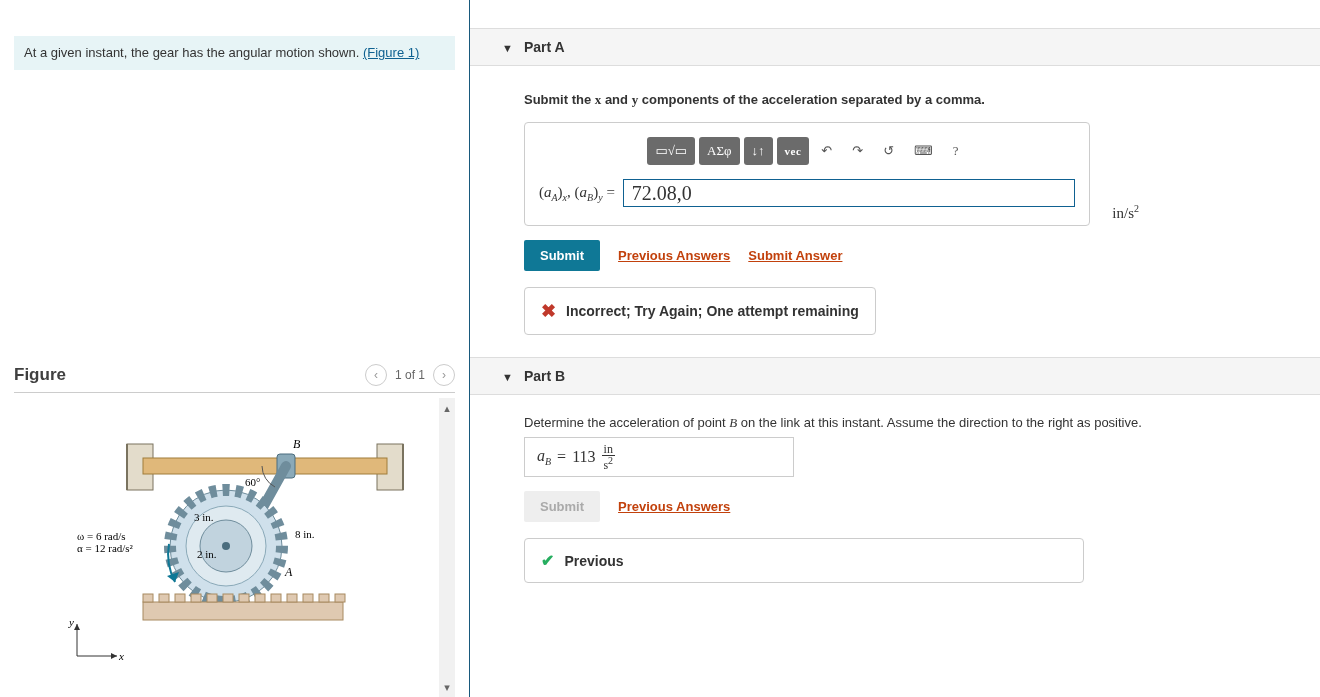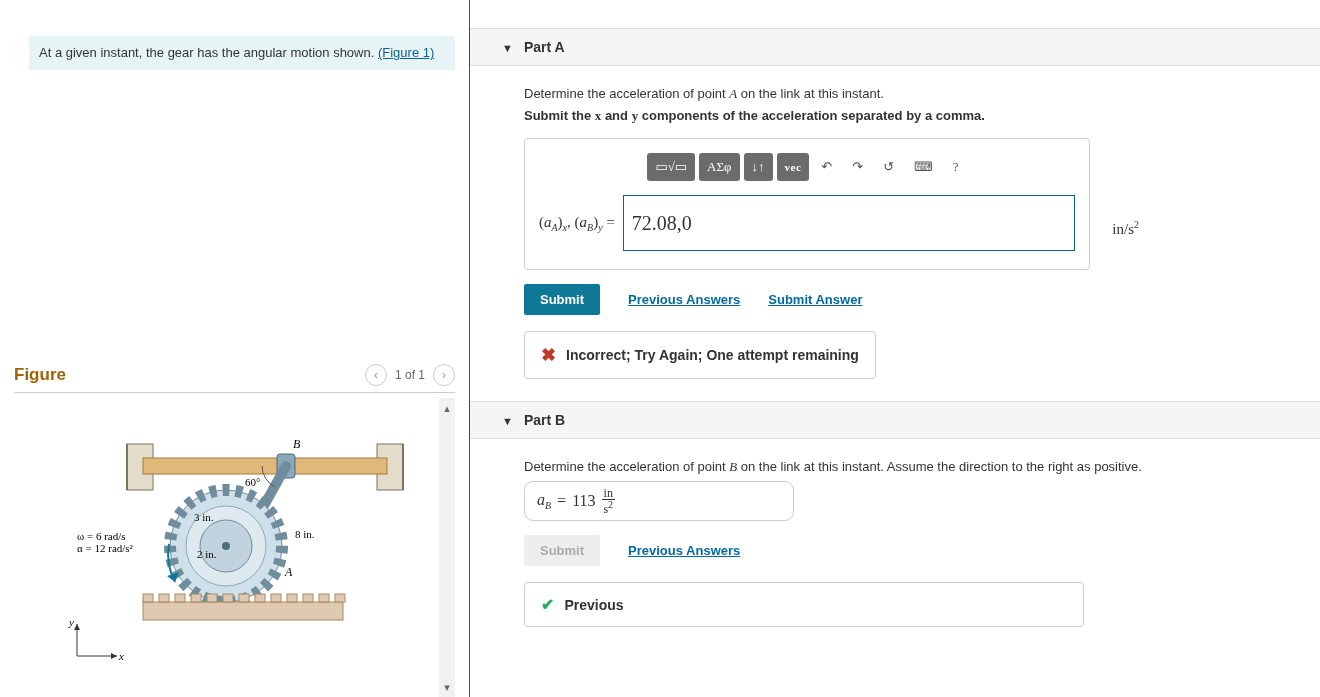--- a/index.html
+++ b/index.html
@@ -18,39 +18,39 @@
   .left-col {
     width: 470px;
     flex-shrink: 0;
     position: relative;
     border-right: 1px solid #18597c;
   }
   .right-col { flex: 1; position: relative; }
   .problem-statement {
     background: #e7f4f6;
     padding: 8px 10px;
-    margin: 36px 14px 0 29px;
+    margin: 36px 14px 0 14px;
     color: #333;
     line-height: 1.4;
   }
   .problem-statement a { color: #0f6191; text-decoration: underline; }
   .figure-header {
     display: flex;
     align-items: center;
     justify-content: space-between;
     margin: 0 14px;
     border-bottom: 1px solid #ccc;
     padding-bottom: 6px;
     position: absolute;
     left: 0; right: 0; top: 364px;
   }
   .figure-title {
     font-size: 17px;
     font-weight: bold;
-    color: #a16207;
+    color: #404040;
   }
   .pager {
     display: flex;
     align-items: center;
     gap: 8px;
     color: #666;
     font-size: 12px;
   }
   .pager-btn {
     width: 22px; height: 22px;
@@ -148,72 +148,72 @@
     gap: 8px;
     position: relative;
   }
   .lhs {
     font-family: "Times New Roman", serif;
     font-size: 15px;
     text-align: right;
   }
   .answer-input {
     border: 1px solid #0f6191;
-    height: 56px;
+    height: 28px;
     flex: 1;
     padding: 0 8px;
     font-size: 20px;
     font-family: "Times New Roman", serif;
     color: #333;
   }
   .unit {
     position: absolute;
     top: 24px;
     right: -64px;
     font-family: "Times New Roman", serif;
     font-size: 15px;
   }
   .action-row {
     margin-top: 14px;
     display: flex;
     align-items: center;
-    gap: 28px;
+    gap: 18px;
   }
   .btn-submit {
     background: #0f7896;
     color: #fff;
     border: none;
     padding: 8px 16px;
     font-size: 13px;
     font-weight: bold;
     border-radius: 2px;
   }
   .btn-submit.disabled {
     background: #eee;
     color: #aaa;
   }
-  .link { color: #0369a1; text-decoration: underline; font-size: 13px; font-weight: bold; }
+  .link { color: #c2410c; text-decoration: underline; font-size: 13px; font-weight: bold; }
   .feedback-box {
     border: 1px solid #ccc;
     border-radius: 4px;
     padding: 12px 16px;
     margin-top: 16px;
     display: flex;
     align-items: center;
     gap: 10px;
     font-weight: bold;
     font-size: 14px;
     width: fit-content;
     min-width: 300px;
   }
   .feedback-box .x { color: #c0392b; font-size: 18px; }
   .feedback-box .check { color: #27ae60; font-size: 16px; }
   .answer-ro {
     border: 1px solid #ccc;
-    border-radius: 9px;
+    border-radius: 0;
     height: 40px;
     width: 270px;
     display: flex;
     align-items: center;
     padding: 0 12px;
     font-family: "Times New Roman", serif;
     font-size: 16px;
     gap: 6px;
   }
   .answer-ro .frac {
@@ -320,23 +320,20 @@
   </div>
 
   <div class="right-col">
 
     <div class="part-block">
       <div class="part-header">
         <span class="caret">▼</span>
         <span>Part A</span>
       </div>
       <div class="part-body">
-        <p class="instr">
-          <span>Determine the acceleration of point </span><span class="ital serif">A</span><span> on the link at this instant.</span>
-        </p>
         <p class="instr-bold">
           <span>Submit the </span><span class="ital serif">x</span><span> and </span><span class="ital serif">y</span><span> components of the acceleration separated by a comma.</span>
         </p>
 
         <div class="answer-panel">
           <div class="toolbar">
             <span class="tool-btn">▭√▭</span>
             <span class="tool-btn">ΑΣφ</span>
             <span class="tool-btn">↓↑</span>
             <span class="tool-btn vec">vec</span>

